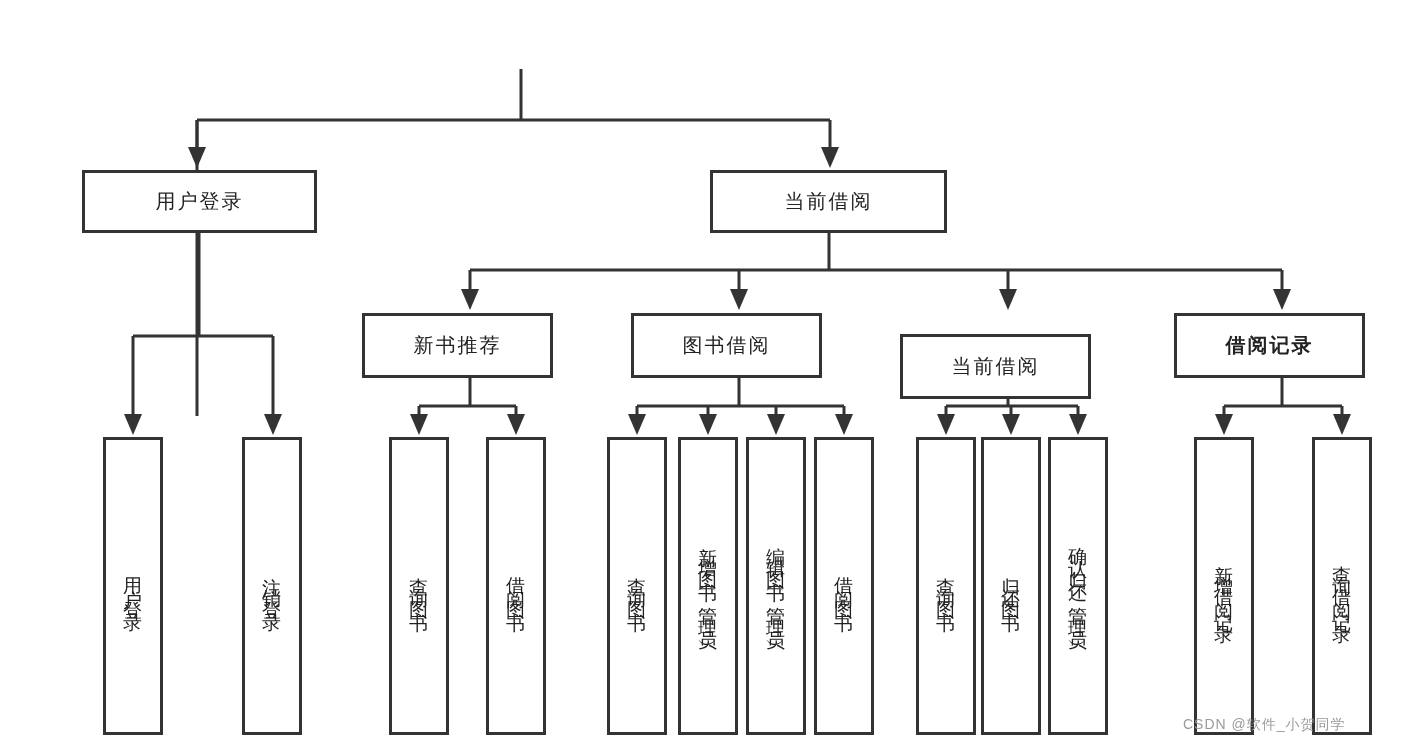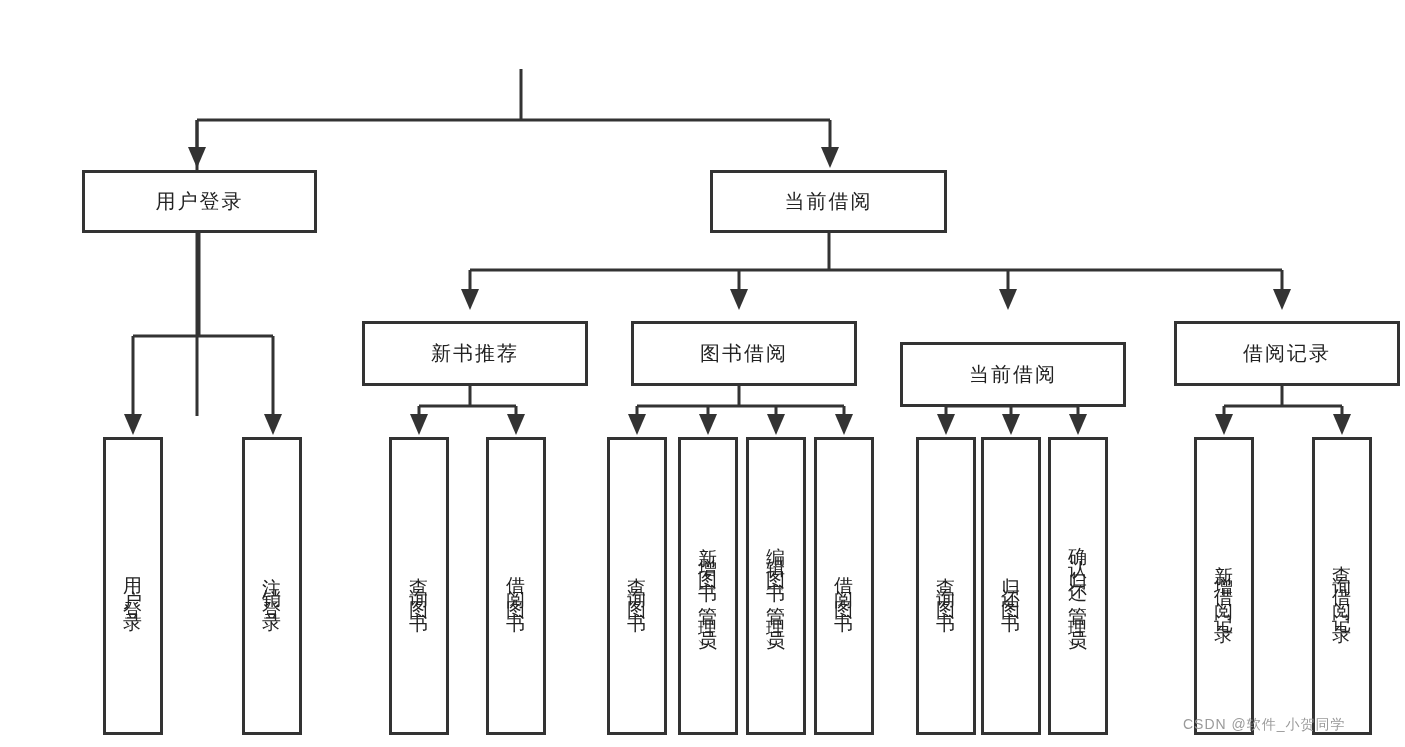--- a/index.html
+++ b/index.html
@@ -50,25 +50,25 @@
     letter-spacing: 12px;
     color: #222222;
     white-space: nowrap;
   }
   
   .box-root   { left: 22px;   top: 14px;  width: 1000px; height: 55px; }
   
   .box-l2-a   { left: 82px;   top: 170px; width: 235px;  height: 63px; }
   .box-l2-b   { left: 710px;  top: 170px; width: 237px;  height: 63px; }
   
-  .box-l3     { top: 321px; width: 226px; height: 65px; }
+  .box-l3     { top: 313px; width: 191px; height: 65px; }
   .box-l3-a   { left: 362px; }
   .box-l3-b   { left: 631px; }
   .box-l3-c   { left: 900px; margin-top: 21px; }
-  .box-l3-d   { left: 1174px; }
+  .box-l3-d   { left: 1174px; font-weight: bold; }
   
   .leaf-l1 { left: 103px; }
   .leaf-l2 { left: 242px; }
   .leaf-a1 { left: 389px; }
   .leaf-a2 { left: 486px; }
   .leaf-b1 { left: 607px; }
   .leaf-b2 { left: 678px; }
   .leaf-b3 { left: 746px; }
   .leaf-b4 { left: 814px; }
   .leaf-c1 { left: 916px; }

